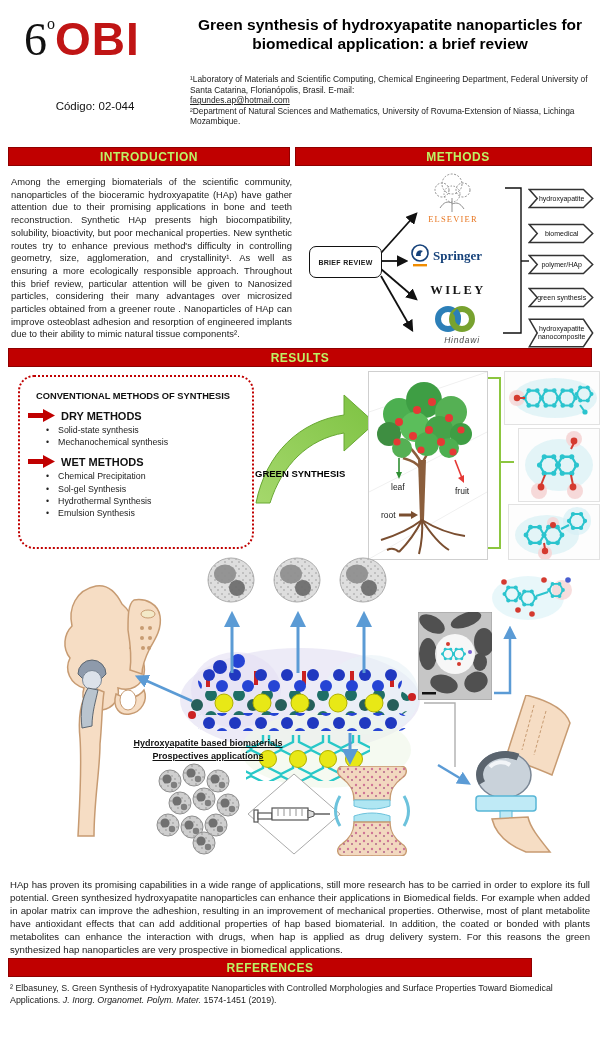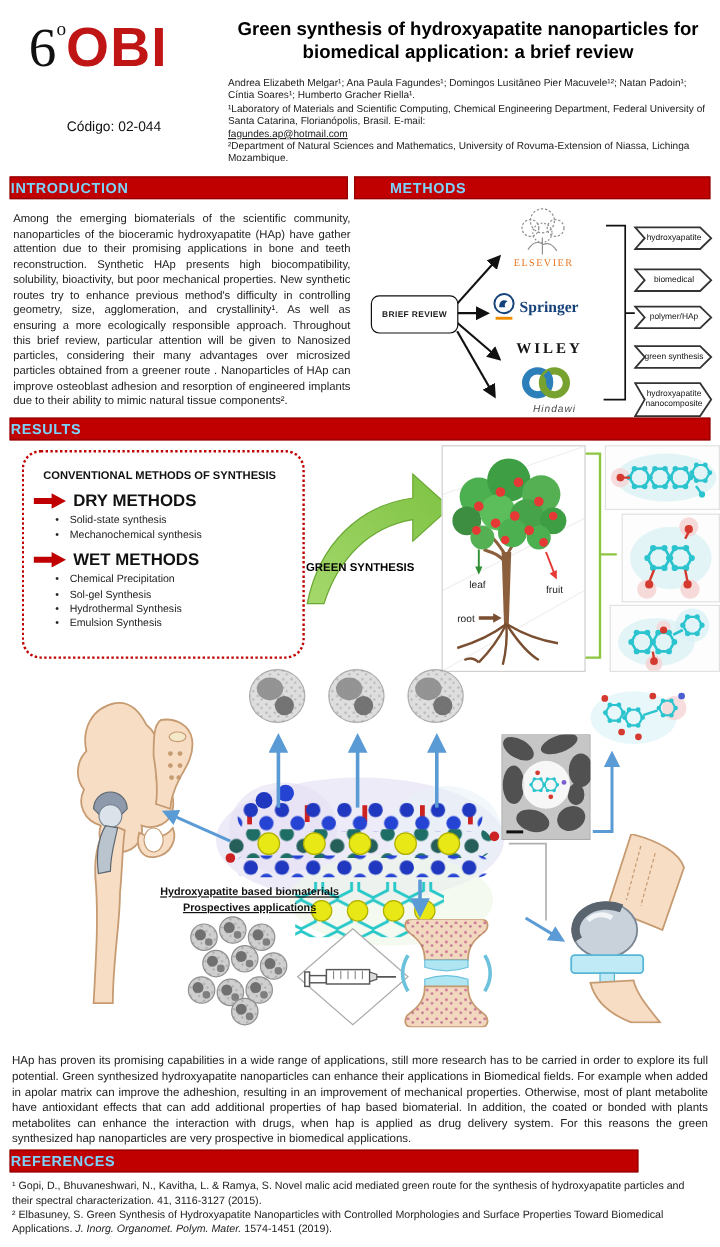--- a/index.html
+++ b/index.html
@@ -1,21 +1,21 @@
 <!DOCTYPE html>
 <html><head>
 <meta charset="utf-8">
 <style>
   html,body{margin:0;padding:0;background:#fff;}
   #poster{position:relative;width:600px;height:1039px;background:#fff;overflow:hidden;
           font-family:"Liberation Sans",sans-serif;color:#1a1a1a;}
   .abs{position:absolute;}
   
   .bar{position:absolute;height:19px;background:#C00000;border:1px solid #8f0000;
-       color:#7dd3fc;font-weight:bold;font-size:12px;text-align:left;line-height:18px;
+       color:#bef264;font-weight:bold;font-size:12px;text-align:center;line-height:18px;
        letter-spacing:.5px;z-index:6;box-sizing:border-box;}
   
   .logo6{font-family:"Liberation Serif",serif;font-size:46px;color:#111;font-weight:400;}
   .logodeg{font-size:16px;vertical-align:26px;font-family:"Liberation Serif",serif;color:#111;}
   .logoobi{font-size:46px;font-weight:800;color:#C01515;letter-spacing:1px;}
   .codigo{font-size:11.5px;font-weight:normal;color:#111;}
   .title{font-size:15.5px;font-weight:bold;text-align:center;line-height:1.2;color:#000;}
   .authors{font-size:8.4px;line-height:10.4px;color:#222;}
   .email{text-decoration:underline;color:#222;}
   
@@ -30,21 +30,21 @@
   .chev svg{position:absolute;left:0;top:0;width:100%;height:100%;}
   .chevlbl{position:absolute;left:12%;right:10%;top:0;bottom:0;display:flex;align-items:center;
            justify-content:center;text-align:center;font-size:7px;line-height:8px;color:#111;}
   .elsevier-txt{font-family:"Liberation Serif",serif;color:#E87722;font-size:8.5px;letter-spacing:1.2px;text-align:center;}
   .springer-txt{font-family:"Liberation Serif",serif;color:#16427A;font-size:13px;font-weight:bold;}
   .wiley-txt{font-family:"Liberation Serif",serif;color:#151515;font-size:12.5px;letter-spacing:2.5px;font-weight:600;}
   .hindawi-txt{color:#4a4a4a;font-size:8.5px;letter-spacing:.8px;text-align:right;font-style:italic;}
   
   .convbox{position:absolute;border:2.2px dotted #C00000;border-radius:16px;background:#fff;}
   .convtitle{font-size:9.3px;font-weight:bold;color:#111;}
-  .methlbl{font-size:14px;font-weight:bold;color:#111;}
+  .methlbl{font-size:11px;font-weight:bold;color:#111;}
   .bullets{margin:2px 0 0 0;padding-left:26px;font-size:8.8px;line-height:12.2px;color:#222;list-style:none;}
   .bullets li::before{content:"•";margin-right:9px;}
   .greensyn{font-size:9.5px;font-weight:bold;color:#000;}
   .capt{font-size:9px;font-weight:bold;text-decoration:underline;text-align:center;line-height:13px;color:#111;}
   .treelbl{font-size:8.5px;fill:#222;font-family:"Liberation Sans",sans-serif;}
   .molbox{position:absolute;background:#fdfdfd;border:1px solid #e2e2e2;}
   svg{display:block;}
 </style>
 </head>
 <body>
@@ -89,21 +89,21 @@
     <span class="logo6">6</span><span class="logodeg">o</span><span class="logoobi">OBI</span>
   </div>
   <div class="abs codigo" style="left:30px;top:100px;width:130px;text-align:center;">Código: 02-044</div>
 
   <div class="abs title" style="left:188px;top:16px;width:404px;">
     <div>Green synthesis of hydroxyapatite nanoparticles for</div>
     <div>biomedical application: a brief review</div>
   </div>
 
   <div class="abs authors" style="left:190px;top:64px;width:404px;">
-    <span>Andrea Elizabeth Melgar¹; Ana Paula Fagundes¹; Domingos Lusitâneo Pier Macuvele¹²; Natan Padoin¹; Cíntia Soares¹; Humberto Gracher Riella¹.</span><br>
+    <br>
     <span>¹Laboratory of Materials and Scientific Computing, Chemical Engineering Department, Federal University of Santa Catarina, Florianópolis, Brasil. E-mail:</span><br>
     <span class="email">fagundes.ap@hotmail.com</span><br>
     <span>²Department of Natural Sciences and Mathematics, University of Rovuma-Extension of Niassa, Lichinga Mozambique.</span>
   </div>
 
   <div class="bar" style="left:8px;top:147px;width:282px;">INTRODUCTION</div>
   <div class="bar" style="left:295px;top:147px;width:297px;padding-left:29px;">METHODS</div>
 
   <div class="abs bodytxt" style="left:11px;top:176px;width:281px;">Among the emerging biomaterials of the scientific community, nanoparticles of the bioceramic hydroxyapatite (HAp) have gather attention due to their promising applications in bone and teeth reconstruction. Synthetic HAp presents high biocompatibility, solubility, bioactivity, but poor mechanical properties. New synthetic routes try to enhance previous method's difficulty in controlling geometry, size, agglomeration, and crystallinity¹. As well as ensuring a more ecologically responsible approach. Throughout this brief review, particular attention will be given to Nanosized particles, considering their many advantages over microsized particles obtained from a greener route . Nanoparticles of HAp can improve osteoblast adhesion and resorption of engineered implants due to their ability to mimic  natural tissue components².</div>
 
@@ -532,17 +532,16 @@
     <line x1="510" y1="80" x2="510" y2="74" stroke="#5B9BD5" stroke-width="2.5" marker-end="url(#mBlu)"></line>
     <polyline points="424,148 455,148 455,212" fill="none" stroke="#b0b0b0" stroke-width="1.4"></polyline>
     <line x1="438" y1="210" x2="468" y2="228" stroke="#5B9BD5" stroke-width="2.5" marker-end="url(#mBlu)"></line>
     <line x1="350" y1="178" x2="350" y2="206" stroke="#5B9BD5" stroke-width="3" marker-end="url(#mBlu)"></line>
   </svg>
 
   <div class="abs concl" style="left:10px;top:879px;width:580px;">HAp has proven its promising capabilities in a wide range of applications, still more research has to be carried in order to explore its full potential. Green synthesized hydroxyapatite nanoparticles can enhance their applications in Biomedical fields.  For example when added in apolar matrix can improve the adheshion, resulting in an improvement of mechanical properties. Otherwise, most of plant  metabolite have antioxidant effects that can add additional properties of hap based biomaterial. In addition, the coated or bonded with plants metabolites can enhance the interaction with drugs, when hap is applied as drug delivery system. For this reasons the green synthesized hap nanoparticles are very prospective in biomedical applications.</div>
 
   <div class="bar" style="left:8px;top:958px;width:524px;">REFERENCES</div>
   <div class="abs refs" style="left:10px;top:982px;width:578px;">
-    <div>¹ Gopi, D., Bhuvaneshwari, N., Kavitha, L. &amp; Ramya, S. Novel malic acid mediated green route for the synthesis of hydroxyapatite particles and their spectral characterization. 41, 3116-3127 (2015).</div>
     <div><span>² Elbasuney, S. Green Synthesis of Hydroxyapatite Nanoparticles with Controlled Morphologies and Surface Properties Toward Biomedical Applications. </span><i>J. Inorg. Organomet. Polym. Mater.</i><span> 1574-1451 (2019).</span></div>
   </div>
 
 </div>
 
 </body></html>

